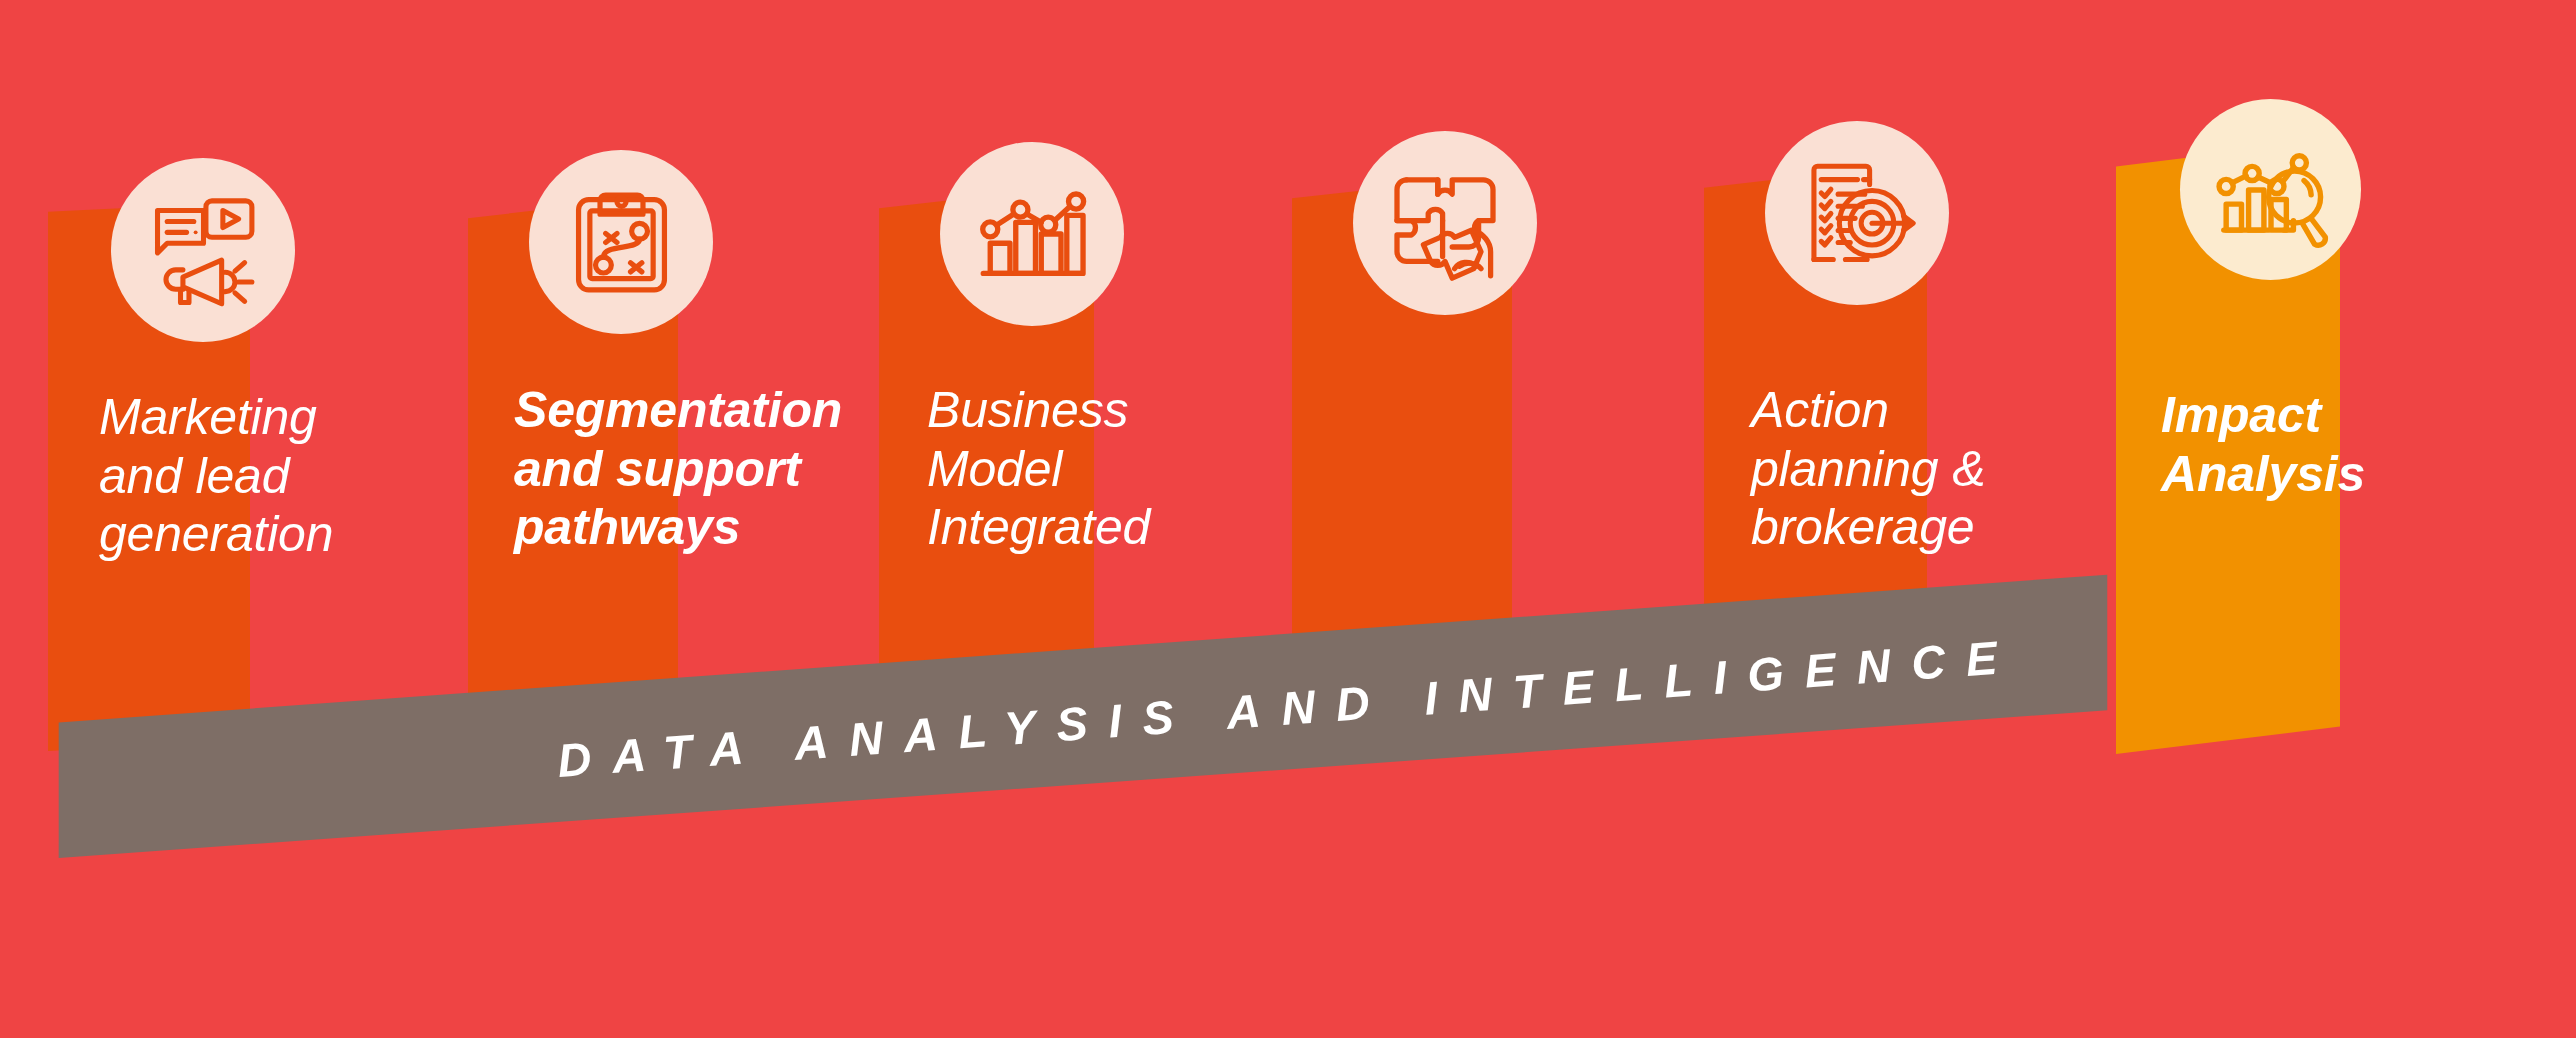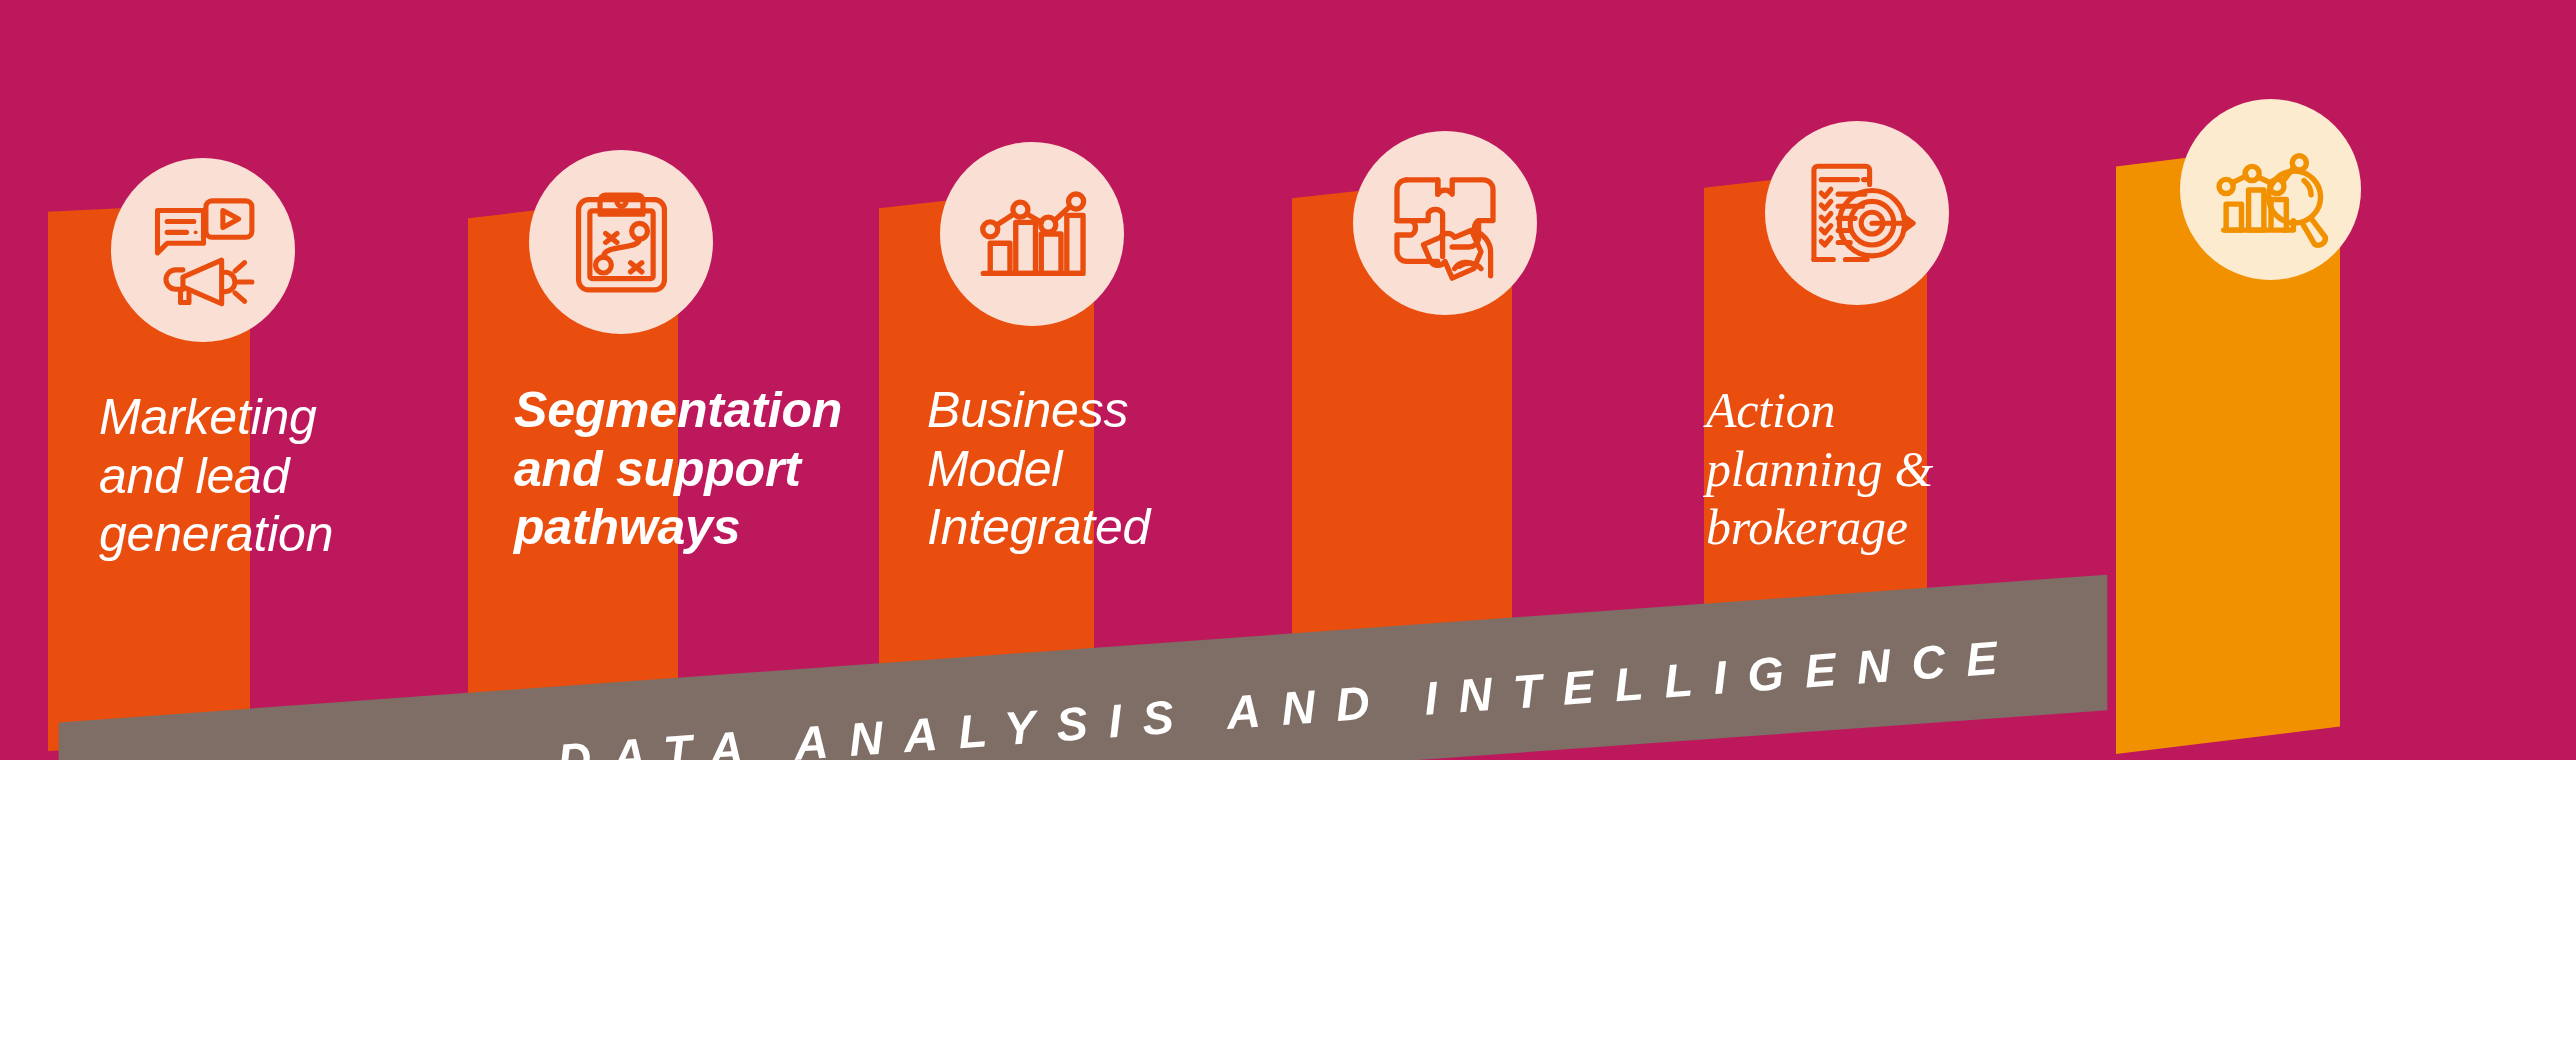--- a/index.html
+++ b/index.html
@@ -7,22 +7,22 @@
     margin: 0;
     padding: 0;
     background: #ffffff;
   }
   body {
     font-family: "Liberation Sans", sans-serif;
   }
   #stage {
     position: relative;
     width: 2576px;
-    height: 760px;
-    background: #be185d;
+    height: 1038px;
+    background: #ef4444;
     overflow: hidden;
   }
 
   
   .banner-wrap {
     position: absolute;
     left: 0;
     top: 0;
     width: 2576px;
     height: 1038px;
@@ -120,27 +120,29 @@
 Model
 Integrated</div>
 
   <svg class="card-shape" style="position:absolute; left:1292px; top:174px; width:220px; height:549px;" viewBox="0 0 272 680" preserveAspectRatio="none">
     <polygon points="0,30 272,0 272,645 0,680" fill="#E94E0F"></polygon>
   </svg>
 
   <svg class="card-shape" style="position:absolute; left:1704px; top:162px; width:223px; height:549px;" viewBox="0 0 276 680" preserveAspectRatio="none">
     <polygon points="0,32 276,0 276,640 0,680" fill="#E94E0F"></polygon>
   </svg>
-  <div class="card-label" style="left:1706px; top:381px; width:291px;font-family:Liberation Serif, serif;">Action
+  <div class="card-label" style="left:1751px; top:381px; width:291px;">Action
 planning &amp;
 brokerage</div>
 
   <svg class="card-shape" style="position:absolute; left:2116px; top:139px; width:224px; height:615px;" viewBox="0 0 278 762" preserveAspectRatio="none">
     <polygon points="0,34 278,0 278,728 0,762" fill="#F29100"></polygon>
   </svg>
+  <div class="card-label bold" style="left:2161px; top:386px; width:266px;">Impact
+Analysis</div>
 
   <div class="banner-wrap">
     <svg class="banner-svg" width="2576" height="1038" viewBox="0 0 3190 1286">
       <defs>
         <path id="bannerBaseline" d="M 170,1000 L 2540,830"></path>
       </defs>
       <polygon points="72,895 2610,712 2610,880 72,1063" fill="#7E6E66"></polygon>
       <text class="banner-text">
         <textPath href="#bannerBaseline" startOffset="22%">
           <tspan id="bannerTextSpan">DATA ANALYSIS AND INTELLIGENCE</tspan>

